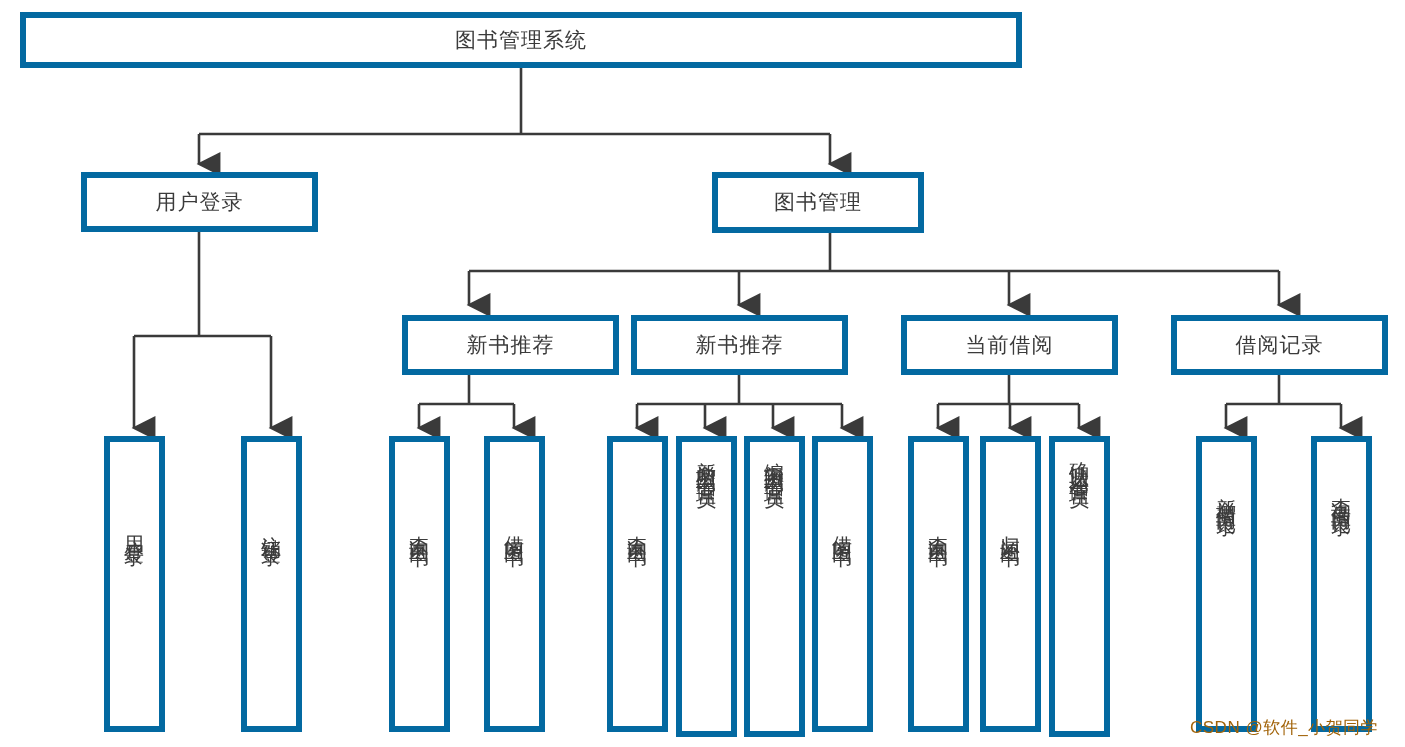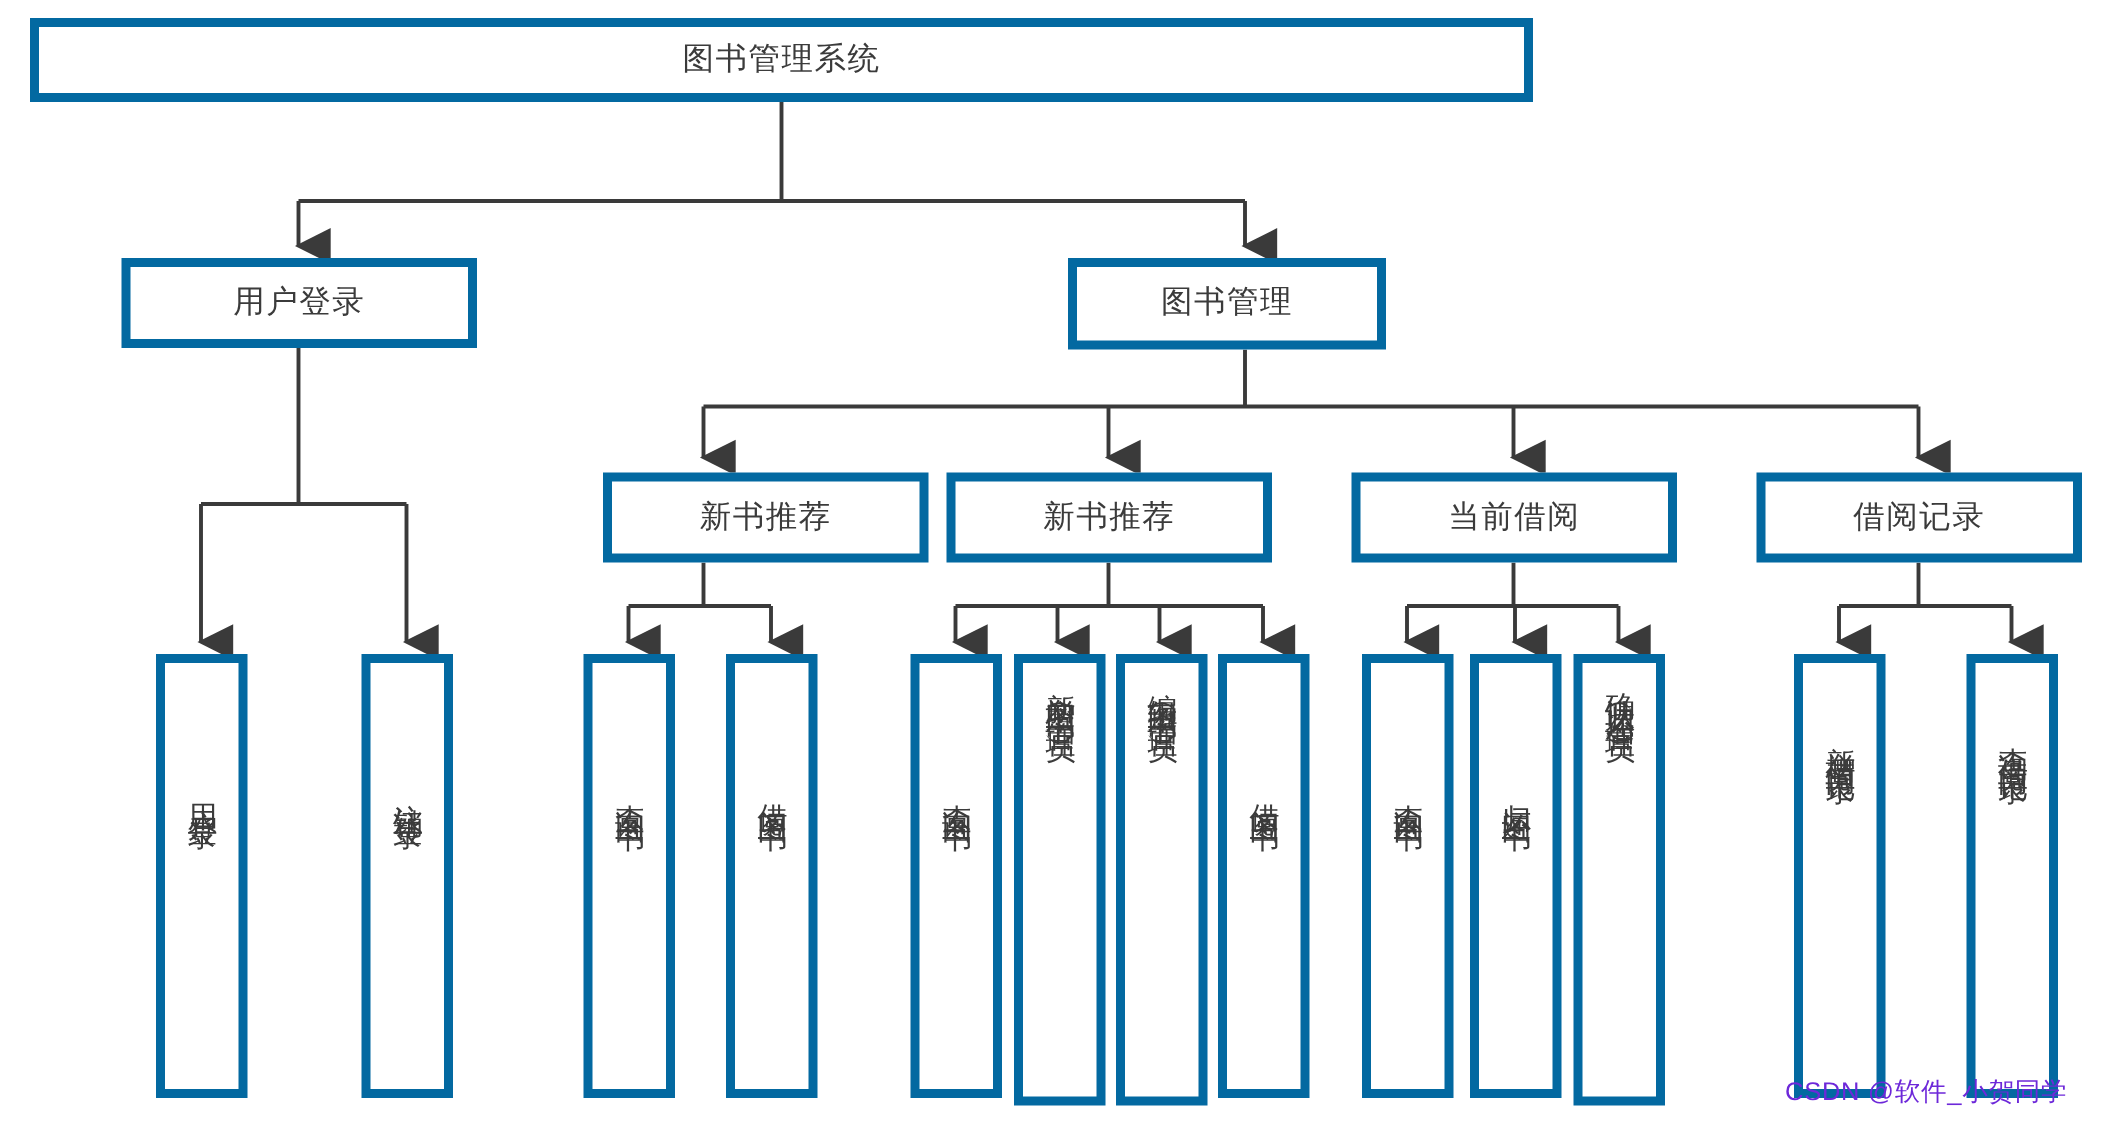--- a/index.html
+++ b/index.html
@@ -61,21 +61,21 @@
     writing-mode: vertical-rl;
     text-orientation: upright;
     font-size: 20px;
     letter-spacing: 4px;
     line-height: 1;
     white-space: nowrap;
   }
   .watermark {
     position: absolute;
     font-size: 17px;
-    color: #6d28d9;
+    color: #a16207;
     white-space: nowrap;
     z-index: 3;
     letter-spacing: 0.5px;
   }
 </style>
 </head>
 <body>
 
 <div id="diagram-root">
 

